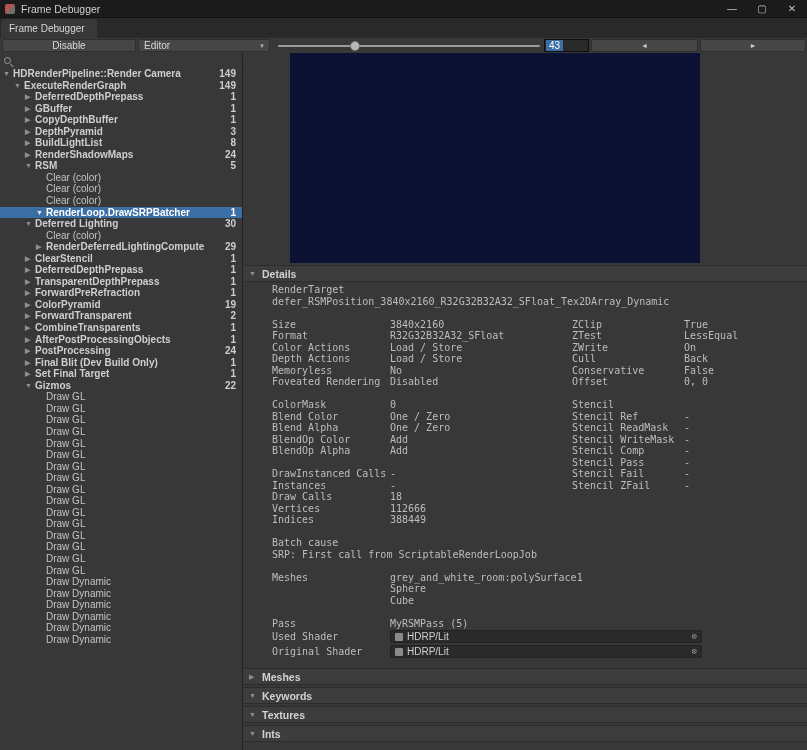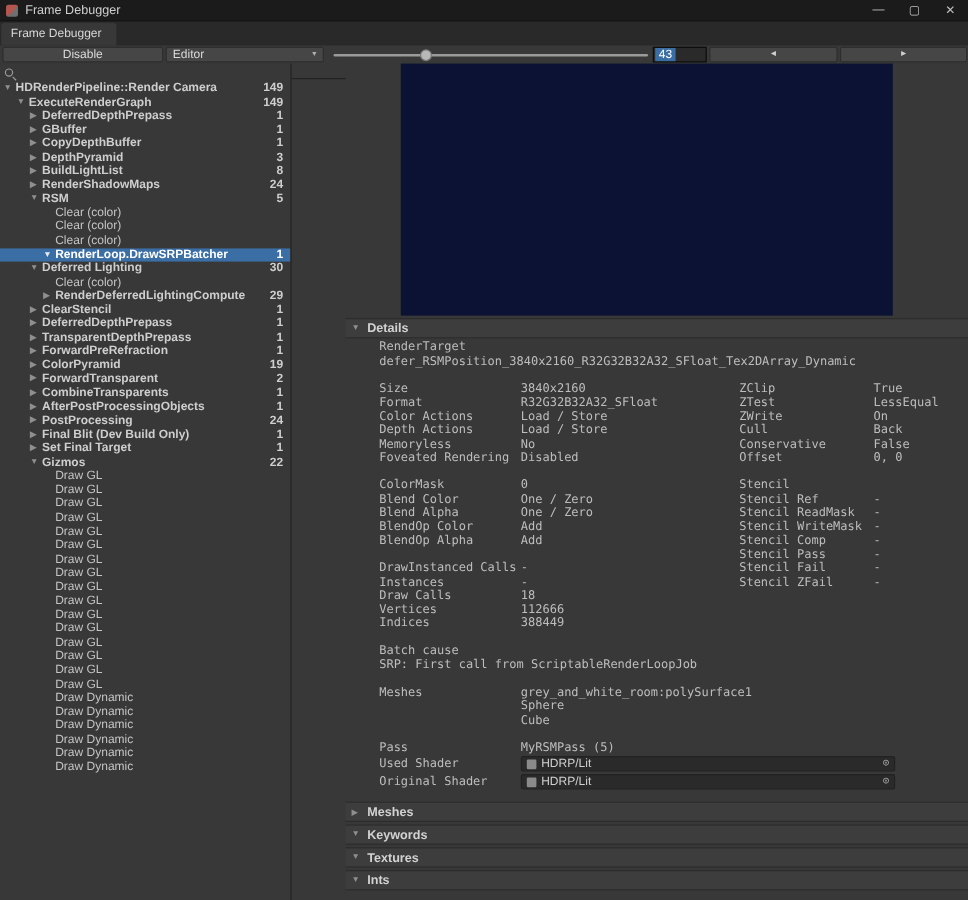--- a/index.html
+++ b/index.html
@@ -50,21 +50,21 @@
   .mag-icon::after { content: ""; position: absolute; width: 4px; height: 1px; background: #9a9a9a;
     transform: rotate(45deg); left: 5px; top: 7px; }
   .trow { position: relative; height: 11.55px; line-height: 11.55px; font-size: 10px;
     color: #c4c4c4; white-space: nowrap; }
   .trow.b { font-weight: bold; color: #cecece; }
   .trow.sel { background: #3a6ea5; color: #ffffff; }
   .arrow { display: inline-block; width: 10px; font-size: 7px; color: #8f8f8f; vertical-align: top; }
   .trow.sel .arrow { color: #e4edf6; }
   .cnt { position: absolute; right: 6px; }
   
-  .right-panel { position: absolute; left: 244px; top: 53px; right: 0; bottom: 0; background: #383838; margin-left: 44px; }
+  .right-panel { position: absolute; left: 244px; top: 53px; right: 0; bottom: 0; background: #383838; }
   .preview { position: absolute; left: 46px; top: 0; width: 410px; height: 210px; background: #0c1233; }
   .sec-header { position: absolute; left: 0; right: 0; height: 17px; background: #3d3d3d;
     border-top: 1px solid #2c2c2c; border-bottom: 1px solid #2c2c2c;
     display: flex; align-items: center; font-size: 10.5px; font-weight: bold; color: #d2d2d2; padding-left: 5px; }
   .sec-arrow { width: 13px; font-size: 7px; color: #8f8f8f; font-weight: normal; }
   #details-header { top: 212px; }
   .details-content { position: absolute; left: 0; right: 0; top: 231px; padding-left: 28px;
     font-family: "DejaVu Sans Mono", "Liberation Mono", monospace; font-size: 10px; color: #bdbdbd; }
   .drow { display: grid; grid-template-columns: 118px 182px 112px auto;
     height: 11.5px; line-height: 11.5px; white-space: pre; }

